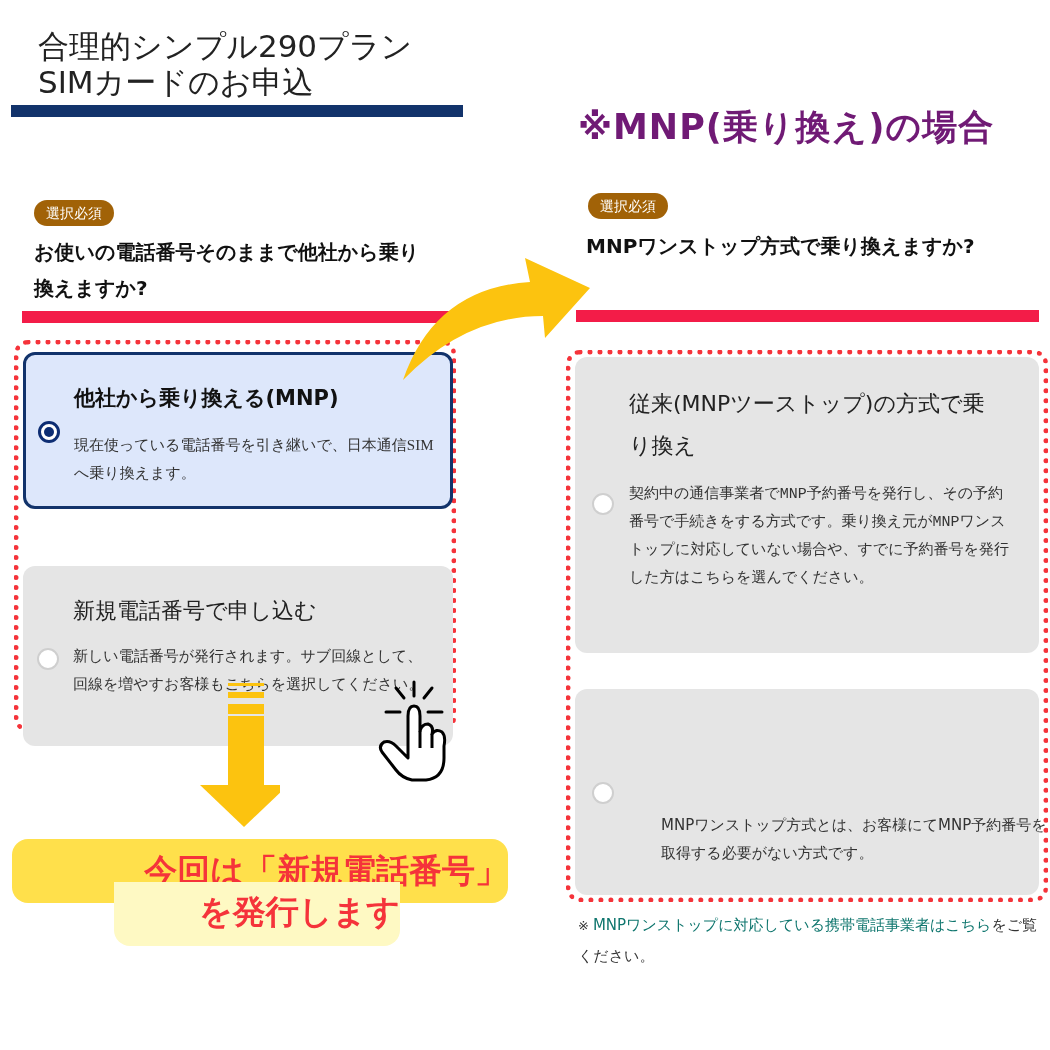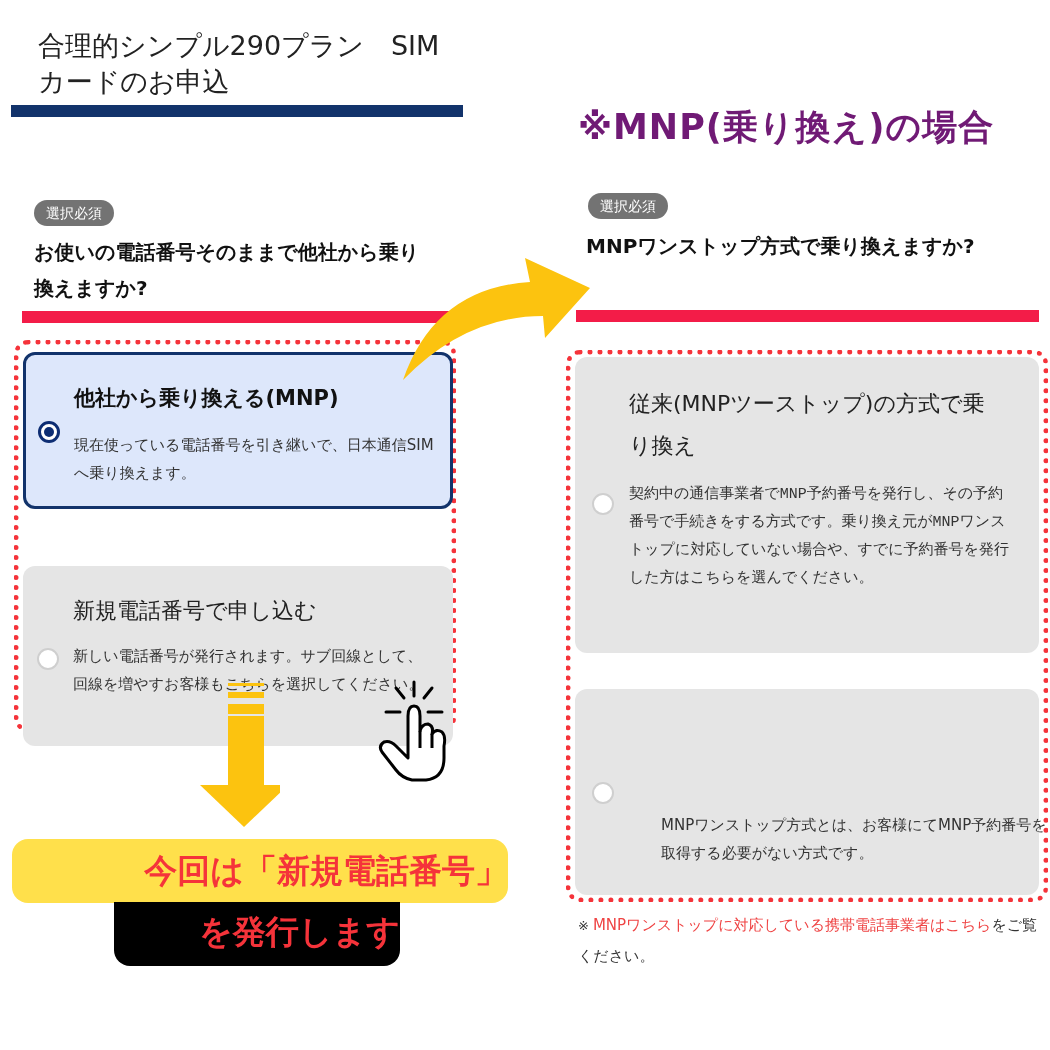--- a/index.html
+++ b/index.html
@@ -1,72 +1,72 @@
 <!DOCTYPE html>
 <html><head>
 <meta charset="utf-8">
 <style>
   html, body { margin:0; padding:0; background:#ffffff; }
   body { width:1050px; height:1050px; position:relative; overflow:hidden;
          font-family:"DejaVu Sans", "Liberation Sans", sans-serif; color:#222; }
   .abs { position:absolute; }
 
   
-  .plan-title { left:38px; top:28px; width:420px; font-size:27px; line-height:36px; color:#222; }
+  .plan-title { left:38px; top:28px; width:420px; font-size:31px; line-height:36px; color:#222; }
   .navy-bar { left:11px; top:105px; width:452px; height:12px; background:#12336b; }
 
   
   .mnp-heading { left:578px; top:104px; font-size:35px; font-weight:bold; color:#701a75; letter-spacing:1px; white-space:nowrap; }
 
   
-  .badge { background:#737373; color:#fff; font-size:14px; border-radius:14px; padding:4px 12px; display:inline-block; line-height:18px; }
+  .badge { background:#a16207; color:#fff; font-size:14px; border-radius:14px; padding:4px 12px; display:inline-block; line-height:18px; }
   .q-title { font-size:20px; font-weight:bold; line-height:36px; color:#111; }
   .pink-bar { height:12px; background:#f31c48; }
 
   
   .dot-frame { border:5px dotted #f5333a; border-radius:14px; box-sizing:border-box; }
 
   
   .card { border-radius:12px; box-sizing:border-box; background:#e5e5e5; }
   .card.selected { background:#dde7fb; border:3px solid #12336b; }
   .radio { width:22px; height:22px; border-radius:50%; box-sizing:border-box; border:2px solid #cfcfcf; background:#fff; position:absolute; }
   .radio.on { border:3px solid #0d2d73; background:#fff; }
   .radio.on::after { content:""; position:absolute; left:3px; top:3px; width:10px; height:10px; border-radius:50%; background:#0d2d73; }
   .opt-title { font-size:22px; line-height:42px; color:#222; position:absolute; }
   .opt-title.bold { font-weight:bold; font-size:21px; color:#111; }
   .opt-desc { font-size:15px; line-height:28px; color:#333; position:absolute; }
 
   
   .callout { color:#f5333a; font-weight:bold; font-size:33px; text-align:right; white-space:nowrap; }
   .callout-top { left:12px; top:839px; width:496px; height:64px; background:#ffe04b; border-radius:16px; line-height:64px; }
-  .callout-bot { left:114px; top:902px; width:286px; height:64px; background:#000000; border-radius:0 0 16px 16px; line-height:60px; }
+  .callout-bot { left:114px; top:882px; width:286px; height:64px; background:#fef9c3; border-radius:0 0 16px 16px; line-height:60px; }
 
   .note { left:578px; top:910px; width:460px; font-size:15px; line-height:30px; color:#333; }
-  .note a { color:#ef4444; text-decoration:none; }
+  .note a { color:#0f766e; text-decoration:none; }
 </style>
 </head>
 <body>
 
 <div class="abs plan-title">合理的シンプル290プラン　SIMカードのお申込</div>
 <div class="abs navy-bar"></div>
 
 <div class="abs mnp-heading">※MNP(乗り換え)の場合</div>
 
 <div class="abs" style="left:34px; top:200px;">
   <span class="badge">選択必須</span>
 </div>
 <div class="abs q-title" style="left:34px; top:234px; width:400px;">お使いの電話番号そのままで他社から乗り換えますか?</div>
 <div class="abs pink-bar" style="left:22px; top:311px; width:430px;"></div>
 
 <div class="abs dot-frame" style="left:14px; top:340px; width:442px; height:392px;"></div>
 
 <div class="abs card selected" style="left:23px; top:352px; width:430px; height:157px;">
   <span class="radio on" style="left:12px; top:66px;"></span>
   <div class="opt-title bold" style="left:48px; top:22px;">他社から乗り換える(MNP)</div>
-  <div class="opt-desc" style="left:48px; top:76px; width:360px;">現在使っている電話番号を引き継いで、日本通信SIMへ乗り換えます。</div>
+  <div class="opt-desc" style="left:48px; top:76px; width:360px;font-family:Liberation Serif, serif;">現在使っている電話番号を引き継いで、日本通信SIMへ乗り換えます。</div>
 </div>
 
 <div class="abs card" style="left:23px; top:566px; width:430px; height:180px;">
   <span class="radio" style="left:14px; top:82px;"></span>
   <div class="opt-title" style="left:50px; top:24px;">新規電話番号で申し込む</div>
   <div class="opt-desc" style="left:50px; top:76px; width:360px;">新しい電話番号が発行されます。サブ回線として、回線を増やすお客様もこちらを選択してください。</div>
 </div>
 
 <svg class="abs" style="left:200px; top:680px;" width="80" height="150" viewBox="0 0 80 150">
   <rect x="28" y="3" width="36" height="3" fill="#fcc30f"></rect>

